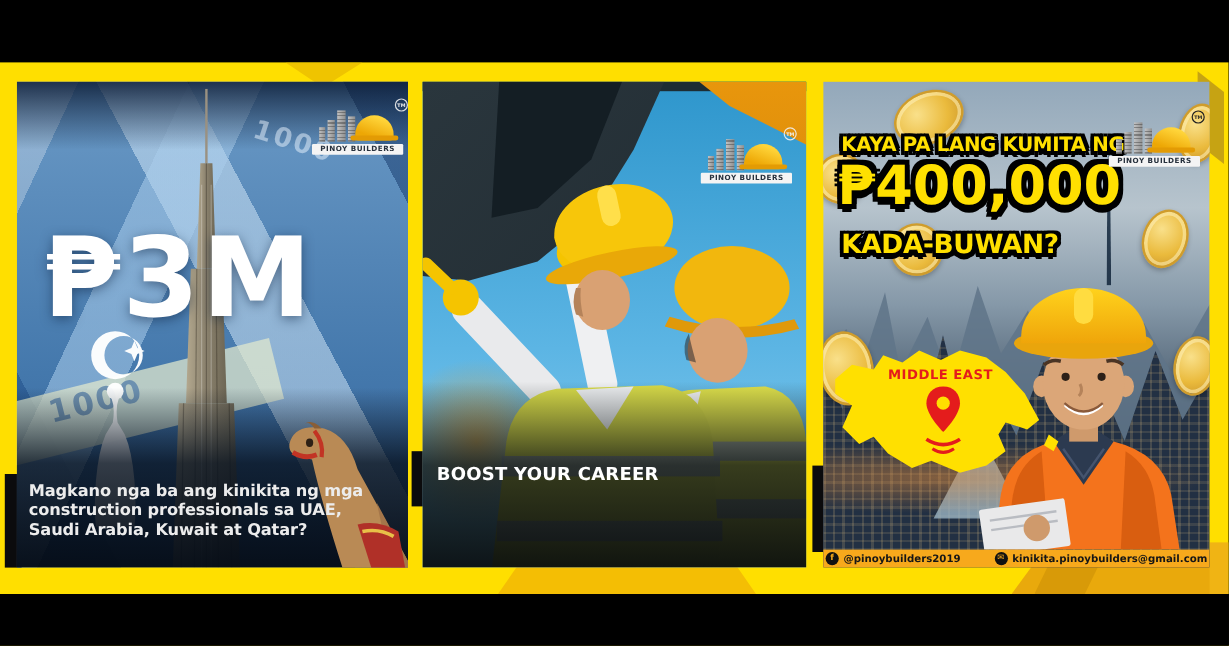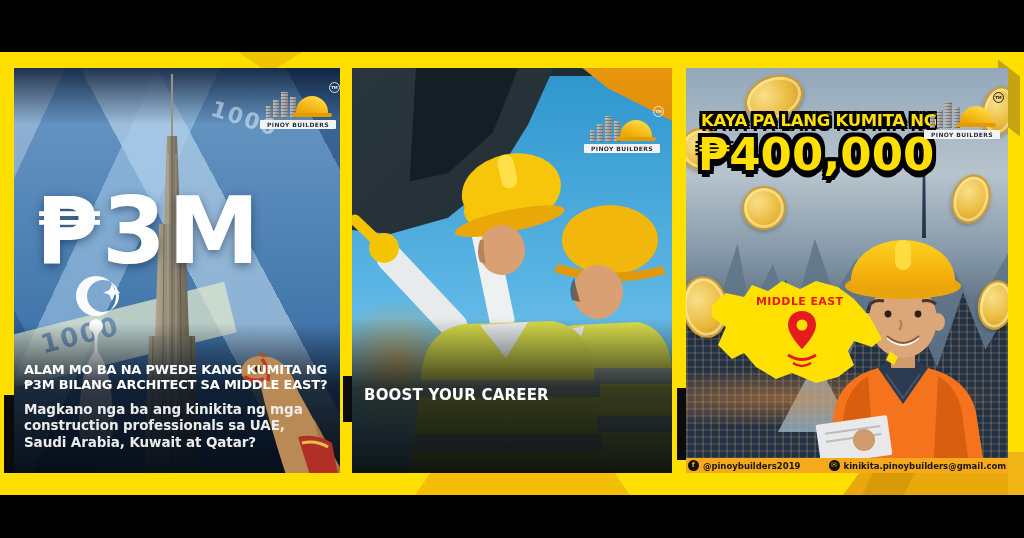--- a/index.html
+++ b/index.html
@@ -108,21 +108,21 @@
   .coin{position:absolute;border-radius:50%;
         background:radial-gradient(circle at 35% 35%,#f9e08a,#eaba3c 58%,#c9932a);
         box-shadow:inset 0 0 0 3px rgba(255,242,190,.55),0 2px 4px rgba(0,0,0,.25);border:2px solid #cf9c2c;}
   .outline-txt{color:#ffe000;font-weight:bold;
         text-shadow:-3px -3px 0 #000,3px -3px 0 #000,-3px 3px 0 #000,3px 3px 0 #000,-3px 0 0 #000,3px 0 0 #000,0 -3px 0 #000,0 3px 0 #000,0 5px 0 #000;}
   .c3-intro{position:absolute;left:15px;top:43px;font-size:16.5px;letter-spacing:-.3px;}
   .c3-amount{position:absolute;left:12px;top:60px;font-size:45px;letter-spacing:0;
         text-shadow:-4px -4px 0 #000,4px -4px 0 #000,-4px 4px 0 #000,4px 4px 0 #000,-4px 0 0 #000,4px 0 0 #000,0 -4px 0 #000,0 4px 0 #000,0 7px 0 #000;}
   .c3-question{position:absolute;left:15px;top:124px;font-size:22px;letter-spacing:-.3px;}
   .engineer{position:absolute;left:122px;top:140px;}
-  .map-wrap{position:absolute;left:2px;top:199px;width:200px;height:128px;margin-left:16px;}
+  .map-wrap{position:absolute;left:2px;top:210px;width:200px;height:128px;}
   .map-label{position:absolute;left:52px;top:28px;color:#e41c1c;font-size:11px;font-weight:bold;letter-spacing:.4px;}
   .caption3{position:absolute;left:0;top:318px;width:322px;height:72px;background:rgba(8,8,12,.78);
         box-sizing:border-box;padding:7px 10px;color:#fff;font-weight:bold;font-size:15px;line-height:1.26;letter-spacing:-.2px;}
   .footer3{position:absolute;left:0;top:390px;width:322px;height:15px;background:#f7a91c;
         display:flex;align-items:center;justify-content:center;gap:28px;}
   .contact{display:flex;align-items:center;gap:4px;color:#161616;font-size:8.5px;font-weight:bold;}
   .cicon{width:11px;height:11px;border-radius:50%;background:#111;color:#f7a91c;display:flex;
         align-items:center;justify-content:center;font-size:7px;font-weight:bold;line-height:1;}
 </style>
 </head>
@@ -191,21 +191,20 @@
       <path fill="#b98a55" d="M116,148 L70,64 Q62,36 42,30 Q20,26 14,40 Q10,52 24,54 L32,56 Q40,92 58,148 Z"></path>
       <path fill="#a4764a" d="M116,148 L86,92 Q92,120 98,148 Z"></path>
       <path fill="#8a5e36" d="M40,30 q-8,-8 -14,-4 q4,-2 8,4 z"></path>
       <ellipse cx="30" cy="42" rx="3" ry="3.5" fill="#2e2015"></ellipse>
       <path d="M16,50 q10,6 20,2" stroke="#c23424" stroke-width="4" fill="none"></path>
       <path d="M34,32 q8,10 6,22" stroke="#c23424" stroke-width="3.5" fill="none"></path>
       <path d="M70,110 q18,-4 34,6 l6,32 -28,0 z" fill="#b03028"></path>
       <path d="M74,116 q14,-3 26,4" stroke="#e8c048" stroke-width="3" fill="none"></path>
     </svg>
 
-    <div class="c1-heading">ALAM MO BA NA PWEDE KANG KUMITA NG ₱3M BILANG ARCHITECT SA MIDDLE EAST?</div>
     <div class="c1-body">Magkano nga ba ang kinikita ng mga construction professionals sa UAE, Saudi Arabia, Kuwait at Qatar?</div>
 
     <div class="logo" style="right:4px;top:20px;">
       <div class="logo-art">
         <span class="bars">
             <i></i>
             <i></i>
             <i></i>
             <i></i>
           </span>
@@ -322,20 +321,21 @@
       <g transform="rotate(-8 45 232)">
         <rect x="10" y="212" width="72" height="40" rx="2" fill="#e9e9ea"></rect>
         <line x1="18" y1="222" x2="74" y2="222" stroke="#b9bcc2" stroke-width="2"></line>
         <line x1="18" y1="230" x2="74" y2="230" stroke="#b9bcc2" stroke-width="2"></line>
       </g>
       <circle cx="56" cy="232" r="11" fill="#cf9a6c"></circle>
     </svg>
 
     <div class="c3-intro outline-txt">KAYA PA LANG KUMITA NG</div>
     <div class="c3-amount outline-txt">₱400,000</div>
+    <div class="c3-question outline-txt">KADA-BUWAN?</div>
 
     <div class="map-wrap">
       <svg width="200" height="128" viewBox="0 0 200 128">
         <path fill="#ffe000" d="M8,38 L22,26 L40,30 L48,18 L64,24 L78,14 L96,22 L112,14 L134,20 L150,32 L166,50 L178,72 L168,80 L150,74 L144,84 L150,98 L134,110 L112,116 L88,106 L72,112 L52,100 L40,86 L28,92 L14,78 L22,60 L8,50 Z"></path>
         <path fill="#ffe000" d="M186,84 l8,6 -4,8 -8,-5 z"></path>
         <path fill="#e41c1c" d="M98,44 c-9,0 -14,6.5 -14,14 0,10 14,24 14,24 s14,-14 14,-24 c0,-7.5 -5,-14 -14,-14 z"></path>
         <circle cx="98" cy="58" r="5.5" fill="#ffe000"></circle>
         <path d="M84,88 q14,9 28,0" stroke="#e41c1c" stroke-width="3" fill="none"></path>
         <path d="M89,96 q9,6 18,0" stroke="#e41c1c" stroke-width="2.5" fill="none"></path>
       </svg>

